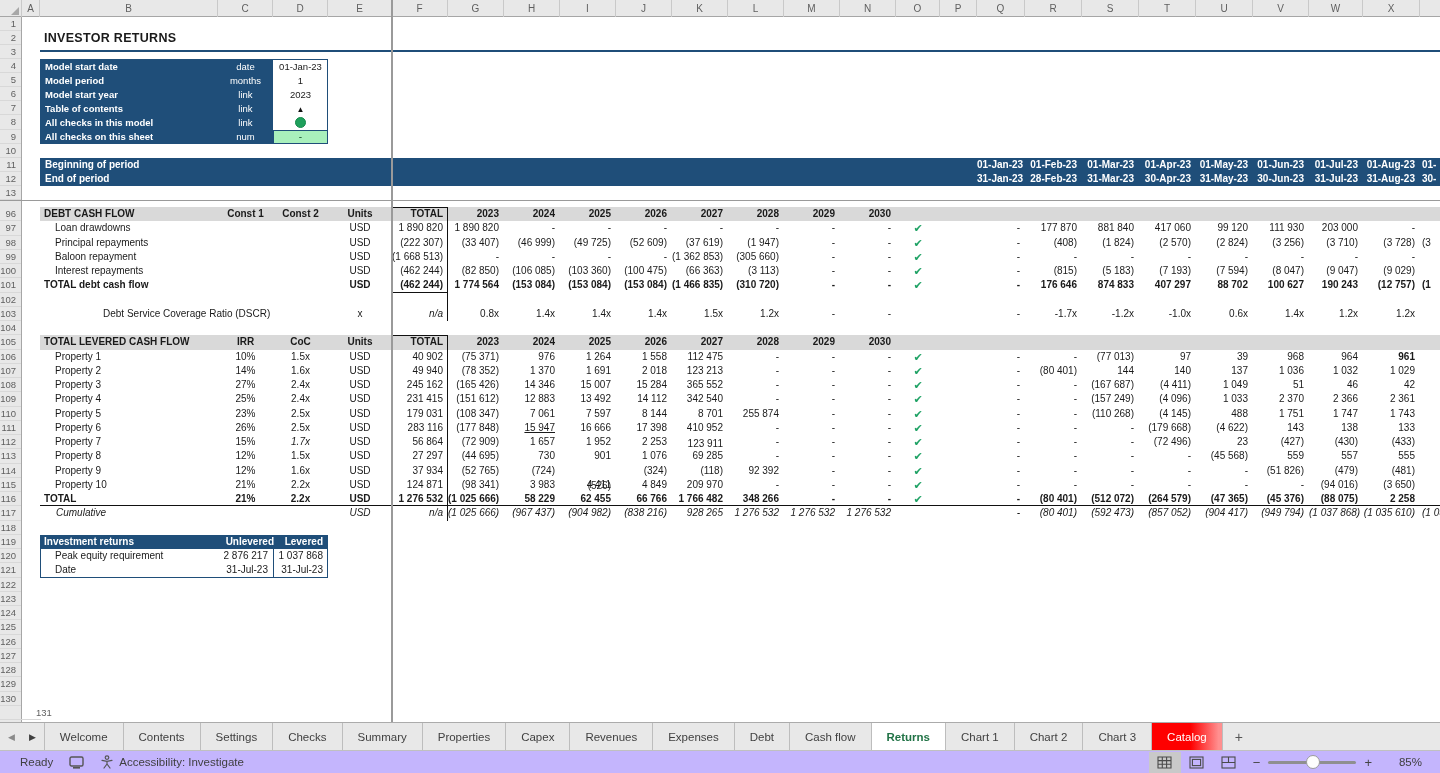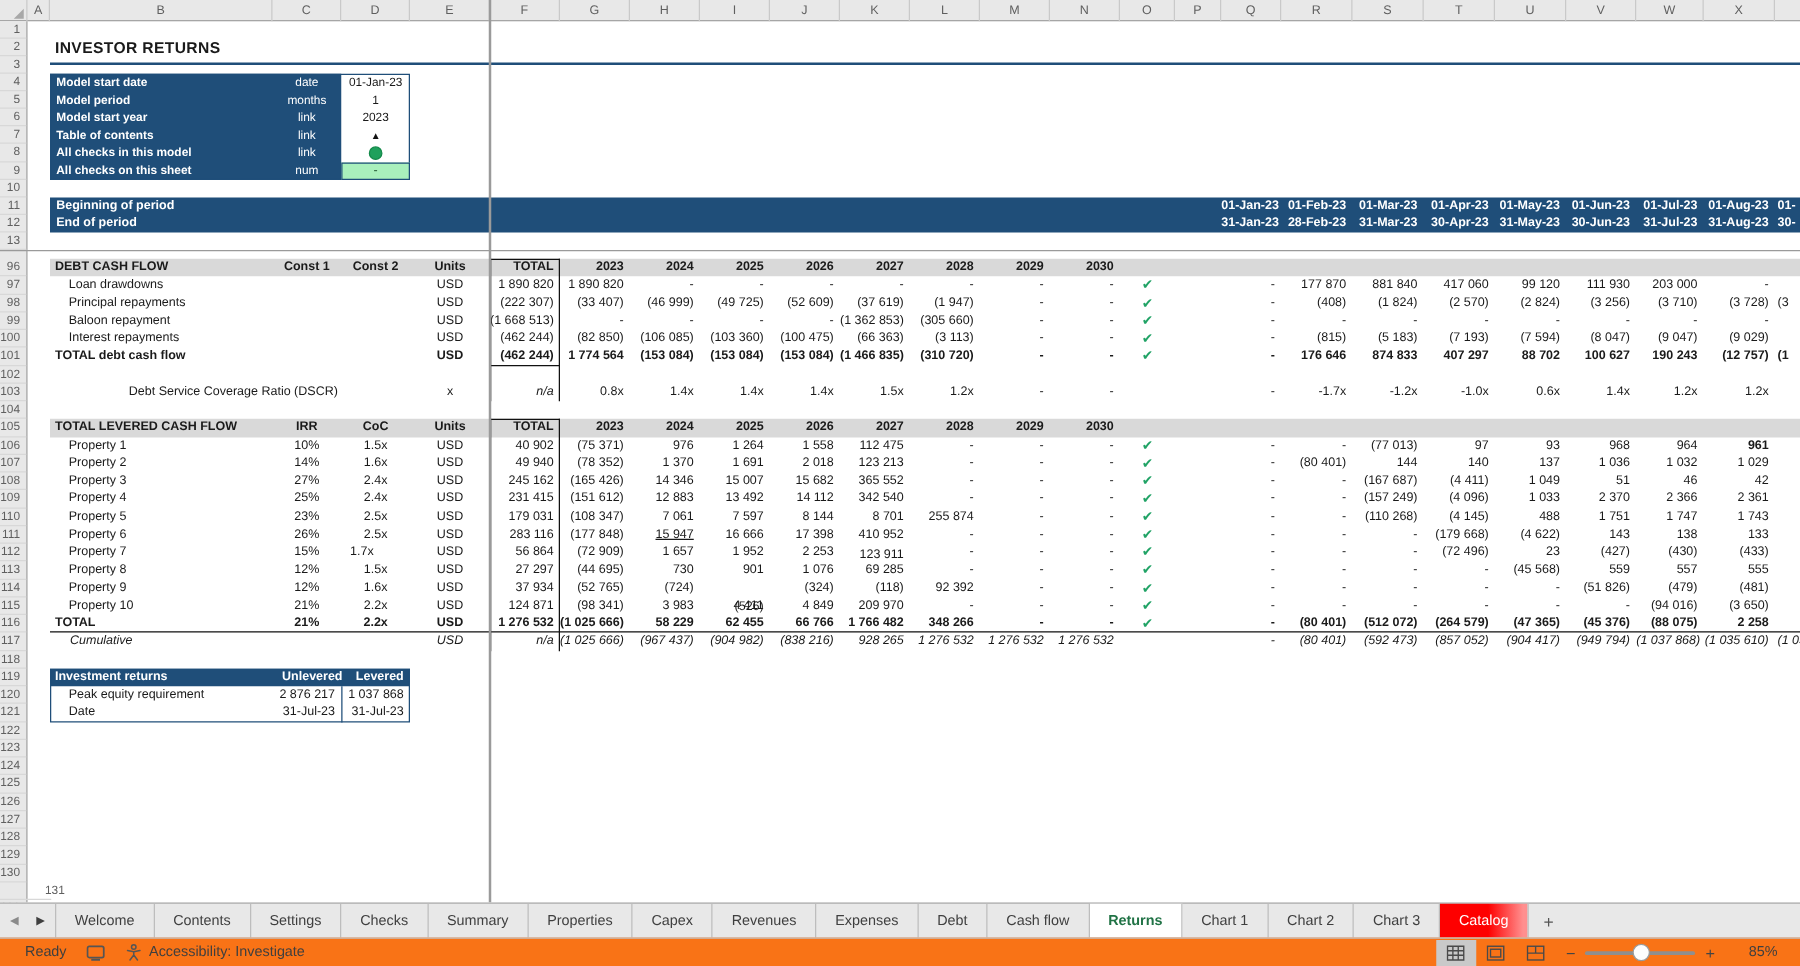--- a/index.html
+++ b/index.html
@@ -24,21 +24,21 @@
           border-top:1px solid #ababab;display:flex;align-items:stretch;font-size:11.5px;color:#3f3f3f;}
   .navarrows{display:flex;align-items:center;padding:0 8px;gap:14px;}
   .navarrow{font-size:9px;color:#8a8a8a;cursor:default;}
   .navarrow.fwd{color:#3f3f3f;}
   .tab{display:flex;align-items:center;padding:0 15px;border-right:1px solid #bdbdbd;cursor:default;}
   .tab:first-of-type{border-left:1px solid #bdbdbd;}
   .tab.active{background:#fff;color:#217346;font-weight:bold;border-right:1px solid #bdbdbd;}
   .tab.catalog{background:linear-gradient(90deg,#fe0000 55%,#ff8f8f 95%);color:#fff;}
   .addtab{display:flex;align-items:center;padding:0 12px;font-size:14px;color:#555;}
   
-  #statusbar{position:absolute;left:0;top:750px;width:1440px;height:23px;background:#f97316;
+  #statusbar{position:absolute;left:0;top:750px;width:1440px;height:23px;background:#c4b5fd;
              border-top:1px solid #c0c0c0;display:flex;align-items:center;font-size:11.5px;color:#3f3f3f;}
   #statusbar .left{display:flex;align-items:center;gap:16px;padding-left:20px;}
   #statusbar .right{margin-left:auto;display:flex;align-items:center;padding-right:18px;}
   .sb-ico{display:inline-flex;align-items:center;justify-content:center;}
   .viewbtn{width:32px;height:21px;display:flex;align-items:center;justify-content:center;}
   .viewbtn.pressed{background:#c9c9c9;}
   .zoomglyph{padding:0 8px;font-size:13px;color:#444;}
   .slidertrack{position:relative;width:88px;height:3px;background:#8f8f8f;border-radius:2px;}
   .sliderthumb{position:absolute;left:38px;top:-5.5px;width:14px;height:14px;border-radius:50%;
                background:#fdfdfd;border:1px solid #9b9b9b;}
@@ -330,21 +330,21 @@
       <div class="cell r" style="left: 560px; top: 349.5px; width: 56px; height: 14px;">1 264</div>
       <div class="cell r" style="left: 616px; top: 349.5px; width: 56px; height: 14px;">1 558</div>
       <div class="cell r" style="left: 672px; top: 349.5px; width: 56px; height: 14px;">112 475</div>
       <div class="cell r" style="left: 728px; top: 349.5px; width: 56px; height: 14px;">-</div>
       <div class="cell r" style="left: 784px; top: 349.5px; width: 56px; height: 14px;">-</div>
       <div class="cell r" style="left: 840px; top: 349.5px; width: 56px; height: 14px;">-</div>
       <div class="cell r" style="left: 977px; top: 349.5px; width: 48px; height: 14px;">-</div>
       <div class="cell r" style="left: 1025px; top: 349.5px; width: 57px; height: 14px;">-</div>
       <div class="cell r" style="left: 1082px; top: 349.5px; width: 57px; height: 14px;">(77 013)</div>
       <div class="cell r" style="left: 1139px; top: 349.5px; width: 57px; height: 14px;">97</div>
-      <div class="cell r" style="left: 1196px; top: 349.5px; width: 57px; height: 14px;">93</div>
+      <div class="cell r" style="left: 1196px; top: 349.5px; width: 57px; height: 14px;">39</div>
       <div class="cell r" style="left: 1253px; top: 349.5px; width: 56px; height: 14px;">968</div>
       <div class="cell r" style="left: 1309px; top: 349.5px; width: 54px; height: 14px;">964</div>
       <div class="cell r" style="left: 1363px; top: 349.5px; width: 57px; height: 14px; font-weight: bold;">961</div>
       <div class="cell" style="left: 896px; top: 349.5px; width: 44px; height: 14px; text-align: center;"><span style="color: rgb(33, 163, 102); font-size: 11px; font-weight: bold;">✔</span></div>
       <div class="cell" style="left: 55px; top: 363.75px; height: 14px;">Property 2</div>
       <div class="cell c" style="left: 218px; top: 363.75px; width: 55px; height: 14px;">14%</div>
       <div class="cell c" style="left: 273px; top: 363.75px; width: 55px; height: 14px;">1.6x</div>
       <div class="cell c" style="left: 328px; top: 363.75px; width: 64px; height: 14px;">USD</div>
       <div class="cell r" style="left: 392px; top: 363.75px; width: 56px; height: 14px;">49 940</div>
       <div class="cell r" style="left: 448px; top: 363.75px; width: 56px; height: 14px;">(78 352)</div>
@@ -365,21 +365,21 @@
       <div class="cell r" style="left: 1363px; top: 363.75px; width: 57px; height: 14px;">1 029</div>
       <div class="cell" style="left: 896px; top: 363.75px; width: 44px; height: 14px; text-align: center;"><span style="color: rgb(33, 163, 102); font-size: 11px; font-weight: bold;">✔</span></div>
       <div class="cell" style="left: 55px; top: 378px; height: 14px;">Property 3</div>
       <div class="cell c" style="left: 218px; top: 378px; width: 55px; height: 14px;">27%</div>
       <div class="cell c" style="left: 273px; top: 378px; width: 55px; height: 14px;">2.4x</div>
       <div class="cell c" style="left: 328px; top: 378px; width: 64px; height: 14px;">USD</div>
       <div class="cell r" style="left: 392px; top: 378px; width: 56px; height: 14px;">245 162</div>
       <div class="cell r" style="left: 448px; top: 378px; width: 56px; height: 14px;">(165 426)</div>
       <div class="cell r" style="left: 504px; top: 378px; width: 56px; height: 14px;">14 346</div>
       <div class="cell r" style="left: 560px; top: 378px; width: 56px; height: 14px;">15 007</div>
-      <div class="cell r" style="left: 616px; top: 378px; width: 56px; height: 14px;">15 682</div>
+      <div class="cell r" style="left: 616px; top: 378px; width: 56px; height: 14px;">15 284</div>
       <div class="cell r" style="left: 672px; top: 378px; width: 56px; height: 14px;">365 552</div>
       <div class="cell r" style="left: 728px; top: 378px; width: 56px; height: 14px;">-</div>
       <div class="cell r" style="left: 784px; top: 378px; width: 56px; height: 14px;">-</div>
       <div class="cell r" style="left: 840px; top: 378px; width: 56px; height: 14px;">-</div>
       <div class="cell r" style="left: 977px; top: 378px; width: 48px; height: 14px;">-</div>
       <div class="cell r" style="left: 1025px; top: 378px; width: 57px; height: 14px;">-</div>
       <div class="cell r" style="left: 1082px; top: 378px; width: 57px; height: 14px;">(167 687)</div>
       <div class="cell r" style="left: 1139px; top: 378px; width: 57px; height: 14px;">(4 411)</div>
       <div class="cell r" style="left: 1196px; top: 378px; width: 57px; height: 14px;">1 049</div>
       <div class="cell r" style="left: 1253px; top: 378px; width: 56px; height: 14px;">51</div>
@@ -447,21 +447,21 @@
       <div class="cell r" style="left: 1025px; top: 420.75px; width: 57px; height: 14px;">-</div>
       <div class="cell r" style="left: 1082px; top: 420.75px; width: 57px; height: 14px;">-</div>
       <div class="cell r" style="left: 1139px; top: 420.75px; width: 57px; height: 14px;">(179 668)</div>
       <div class="cell r" style="left: 1196px; top: 420.75px; width: 57px; height: 14px;">(4 622)</div>
       <div class="cell r" style="left: 1253px; top: 420.75px; width: 56px; height: 14px;">143</div>
       <div class="cell r" style="left: 1309px; top: 420.75px; width: 54px; height: 14px;">138</div>
       <div class="cell r" style="left: 1363px; top: 420.75px; width: 57px; height: 14px;">133</div>
       <div class="cell" style="left: 896px; top: 420.75px; width: 44px; height: 14px; text-align: center;"><span style="color: rgb(33, 163, 102); font-size: 11px; font-weight: bold;">✔</span></div>
       <div class="cell" style="left: 55px; top: 435px; height: 14px;">Property 7</div>
       <div class="cell c" style="left: 218px; top: 435px; width: 55px; height: 14px;">15%</div>
-      <div class="cell c" style="left: 262px; top: 435px; width: 55px; height: 14px;">1.7x</div>
+      <div class="cell c" style="left: 273px; top: 435px; width: 55px; height: 14px; font-style: italic;">1.7x</div>
       <div class="cell c" style="left: 328px; top: 435px; width: 64px; height: 14px;">USD</div>
       <div class="cell r" style="left: 392px; top: 435px; width: 56px; height: 14px;">56 864</div>
       <div class="cell r" style="left: 448px; top: 435px; width: 56px; height: 14px;">(72 909)</div>
       <div class="cell r" style="left: 504px; top: 435px; width: 56px; height: 14px;">1 657</div>
       <div class="cell r" style="left: 560px; top: 435px; width: 56px; height: 14px;">1 952</div>
       <div class="cell r" style="left: 616px; top: 435px; width: 56px; height: 14px;">2 253</div>
       <div class="cell r" style="left: 672px; top: 437px; width: 56px; height: 14px;">123 911</div>
       <div class="cell r" style="left: 728px; top: 435px; width: 56px; height: 14px;">-</div>
       <div class="cell r" style="left: 784px; top: 435px; width: 56px; height: 14px;">-</div>
       <div class="cell r" style="left: 840px; top: 435px; width: 56px; height: 14px;">-</div>

